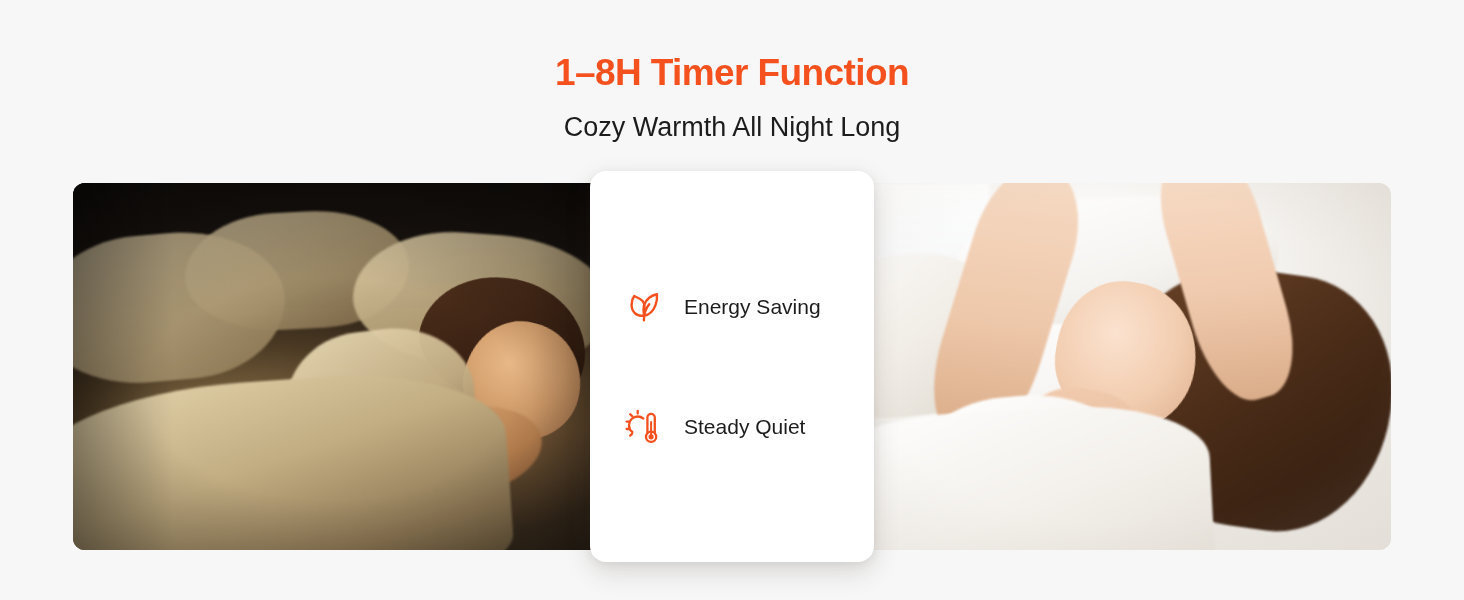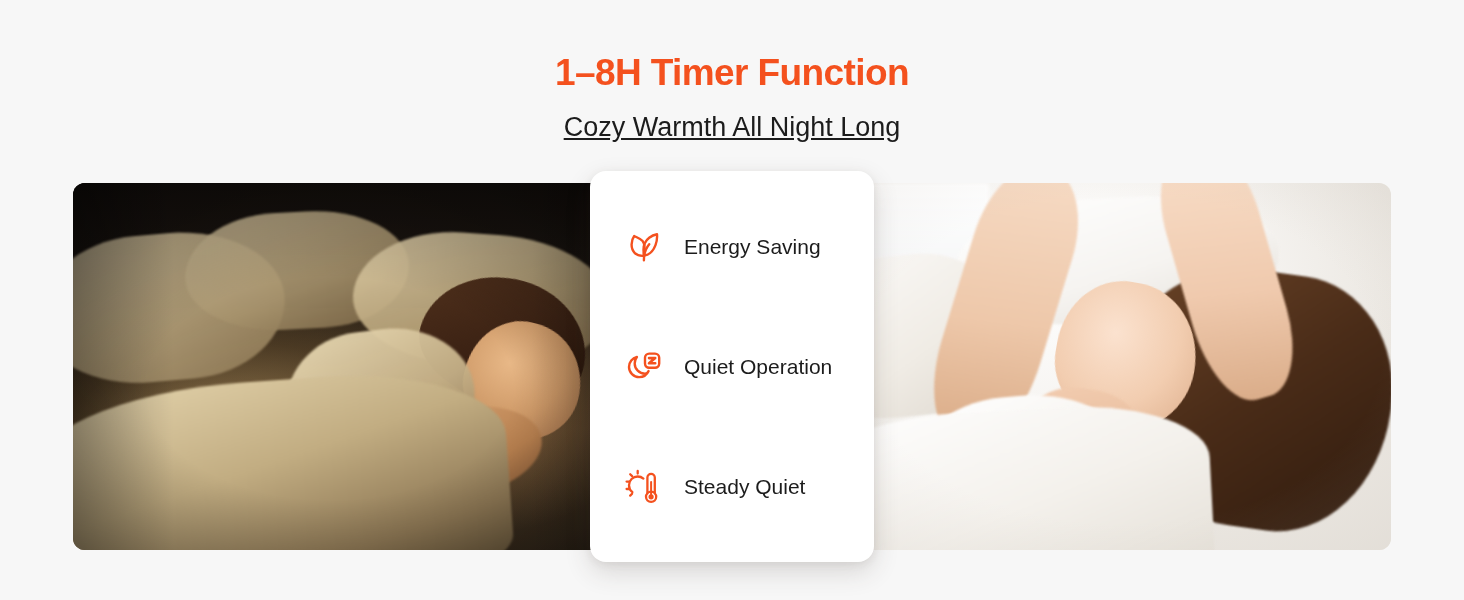--- a/index.html
+++ b/index.html
@@ -42,21 +42,20 @@
     position: absolute;
     top: 109px;
     left: 0;
     width: 1464px;
     text-align: center;
     font-size: 27px;
     line-height: 36px;
     font-weight: 400;
     color: #1c1c1c;
     white-space: nowrap;
-    text-decoration: underline;
   }
 
   
   .photo {
     position: absolute;
     top: 183px;
     height: 367px;
     border-radius: 12px;
     overflow: hidden;
   }
@@ -319,30 +318,20 @@
         <span class="feature-icon">
           <svg width="40" height="40" viewBox="0 0 40 40" fill="none" stroke="#f4511e" stroke-width="2.4" stroke-linecap="round" stroke-linejoin="round">
             <path d="M19.6 28.8 C12.4 29.4 7.4 24.6 7.6 17.4 C7.7 13.6 9.0 10.6 10.2 9.0 C12.4 10.2 16.4 11.4 18.6 14.0 C21.0 16.8 21.2 21.4 19.6 28.8 Z"></path>
             <path d="M20.2 28.6 C18.4 20.8 20.6 14.4 25.2 10.8 C28.0 8.6 31.2 7.6 33.0 7.3 C33.2 9.6 33.0 14.2 31.4 18.4 C29.2 24.2 25.4 27.8 20.2 28.6 Z"></path>
             <path d="M19.9 33.2 C19.9 28.0 21.2 22.0 25.2 17.2"></path>
           </svg>
         </span>
         <span class="feature-label">Energy Saving</span>
       </div>
 
-      <div class="feature-item">
-        <span class="feature-icon">
-          <svg width="40" height="40" viewBox="0 0 40 40" fill="none" stroke="#f4511e" stroke-width="2.4" stroke-linecap="round" stroke-linejoin="round">
-            <path d="M24.6 24.0 C23.0 27.6 19.4 30.1 15.2 30.1 C9.6 30.1 5.0 25.5 5.0 19.9 C5.0 15.1 8.4 11.0 12.9 10.0 C11.5 11.8 10.7 14.0 10.7 16.4 C10.7 22.1 15.3 26.7 21.0 26.7 C22.3 26.7 23.5 26.5 24.6 24.0 Z"></path>
-            <rect x="21.0" y="6.6" width="14.2" height="14.2" rx="4.2"></rect>
-            <path d="M25.0 11.1 L31.2 11.1 L25.0 16.3 L31.2 16.3" stroke-width="2.6"></path>
-          </svg>
-        </span>
-        <span class="feature-label">Quiet Operation</span>
-      </div>
 
       <div class="feature-item">
         <span class="feature-icon">
           <svg width="40" height="40" viewBox="0 0 40 40" fill="none" stroke="#f4511e" stroke-width="2.3" stroke-linecap="round" stroke-linejoin="round">
             <path d="M19.4 11.6 C17.9 10.3 15.9 9.5 13.7 9.5 C8.9 9.5 5.0 13.4 5.0 18.2 C5.0 21.0 6.3 23.5 8.4 25.1"></path>
             <path d="M13.7 4.0 L13.7 6.6"></path>
             <path d="M6.2 7.2 L8.1 9.1"></path>
             <path d="M2.6 14.6 L5.2 14.6"></path>
             <path d="M2.6 22.0 L5.2 22.0"></path>
             <path d="M6.2 28.6 L8.1 26.7"></path>

